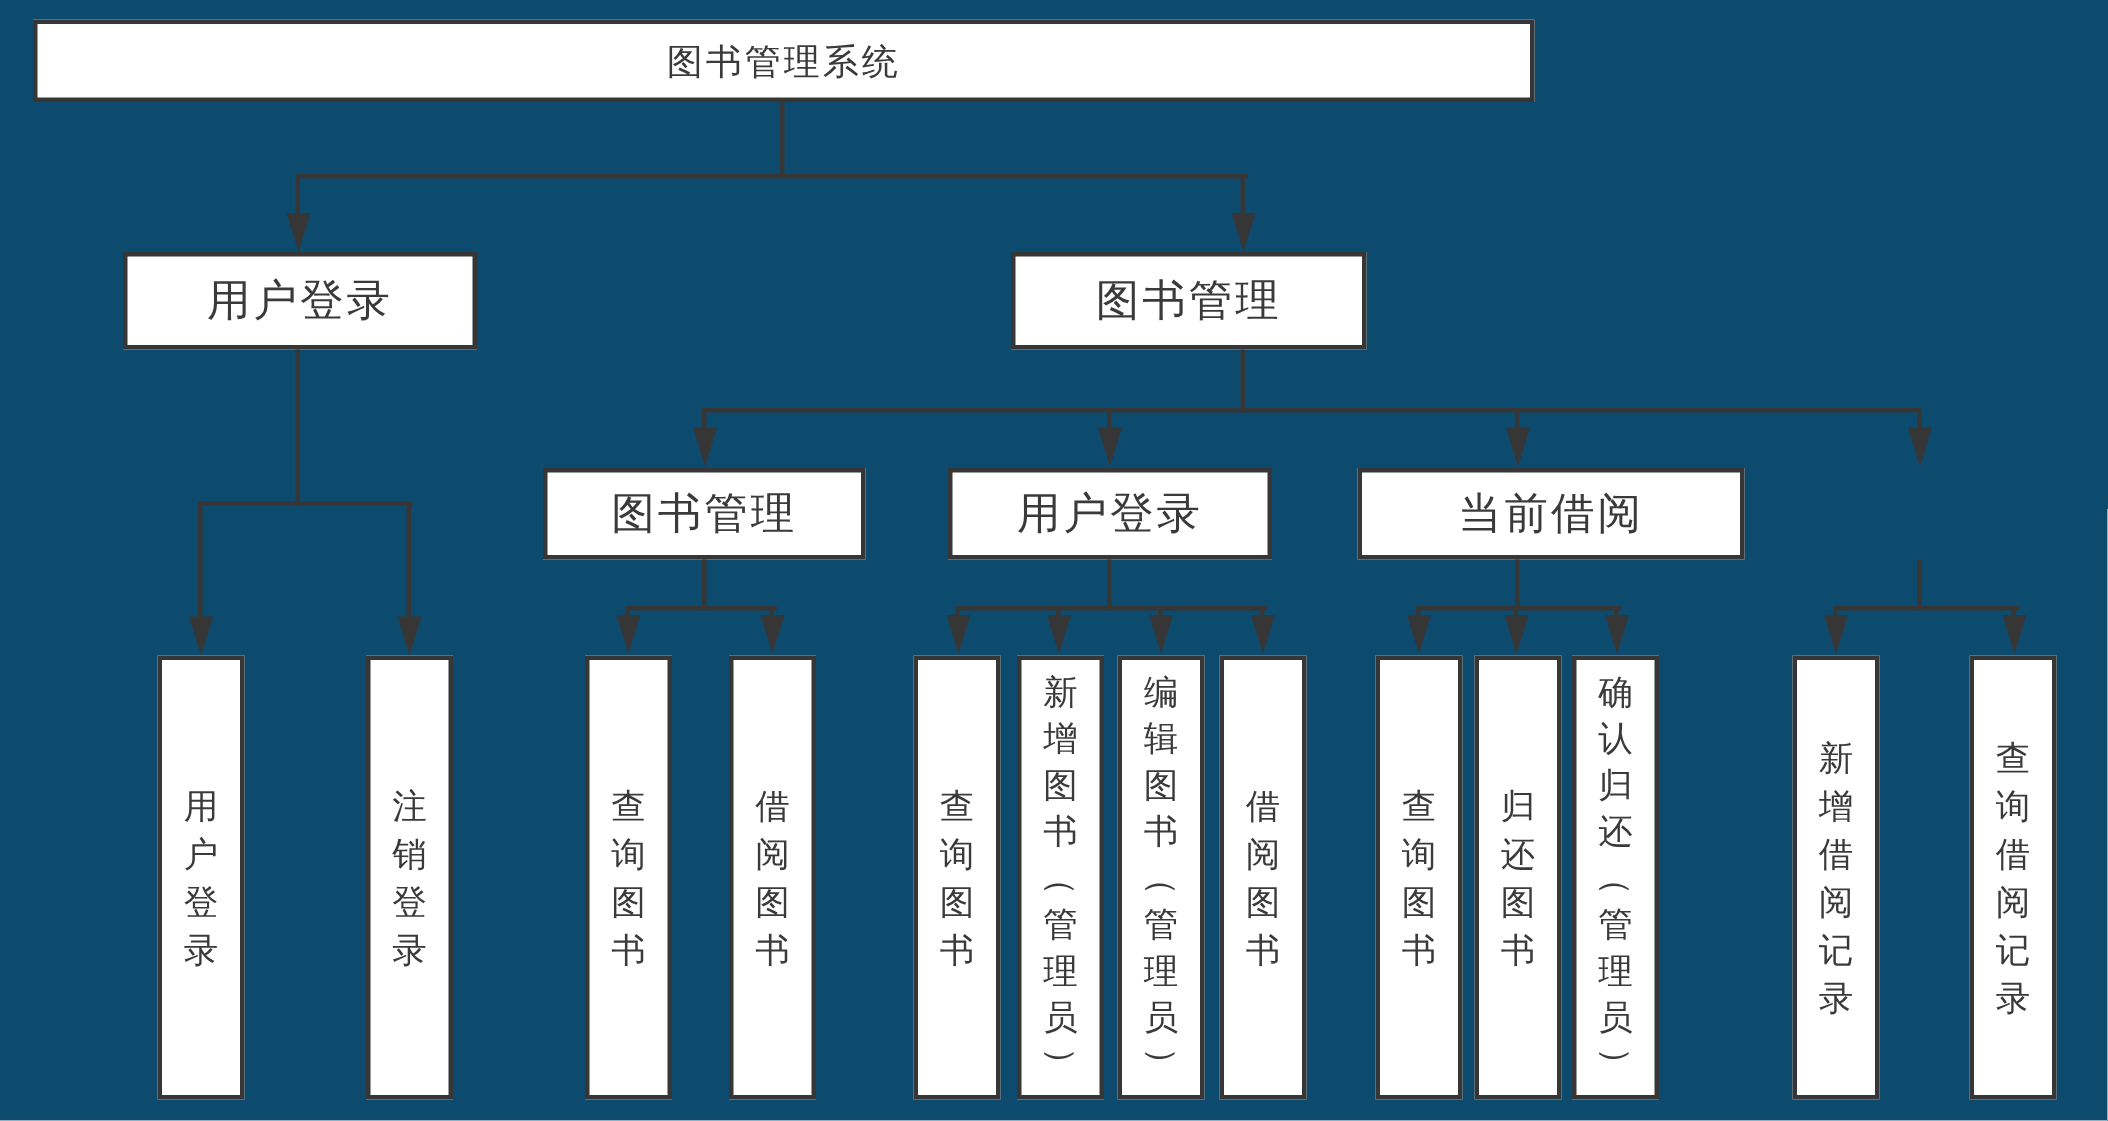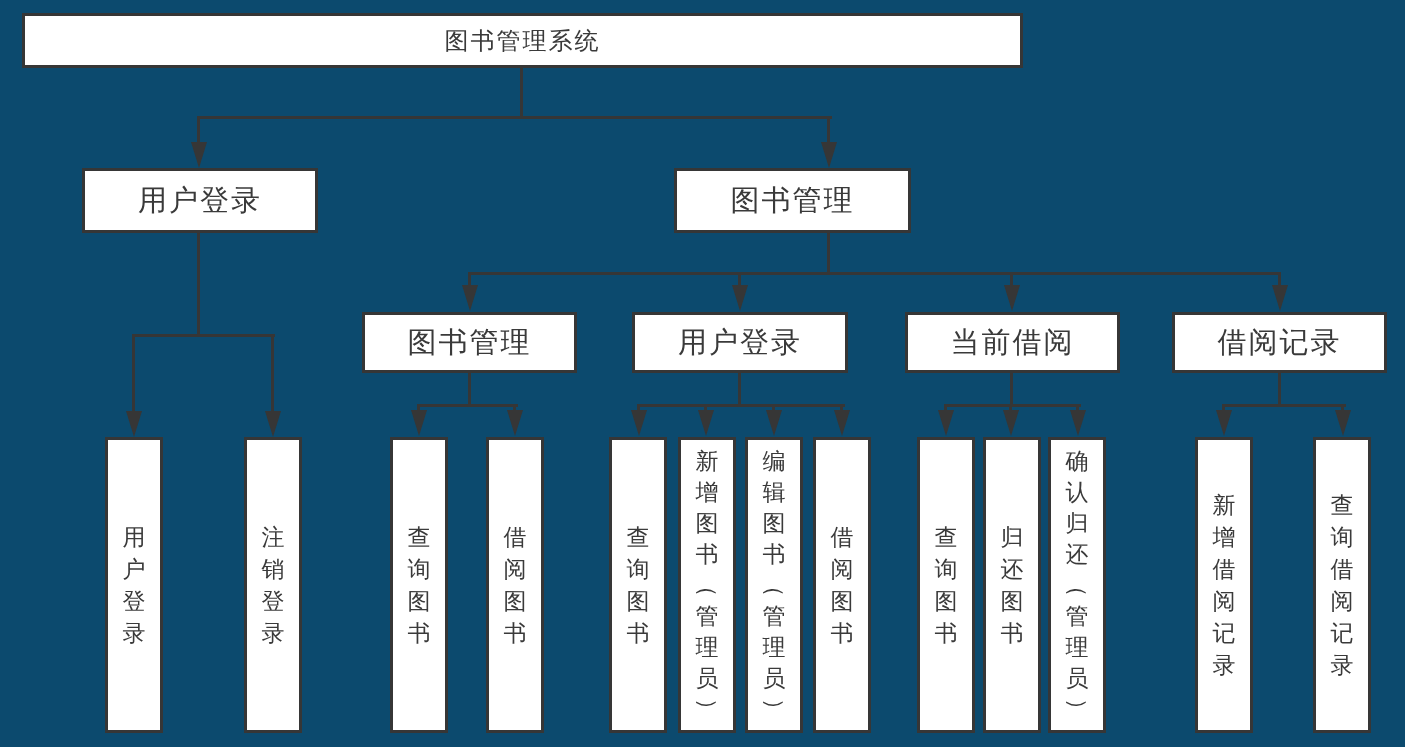--- a/index.html
+++ b/index.html
@@ -120,25 +120,22 @@
   <div class="arrow" style="left:1004px; top:285px;"></div>
   <div class="vline" style="left:1278px; top:272px; height:15px;"></div>
   <div class="arrow" style="left:1272px; top:285px;"></div>
 
   <div class="node" style="left:362px; top:312px; width:215px; height:61px;">
     <span class="lbl">图书管理</span>
   </div>
   <div class="node" style="left:632px; top:312px; width:216px; height:61px;">
     <span class="lbl">用户登录</span>
   </div>
-  <div class="node" style="left:905px; top:312px; width:215px; height:61px;">
+  <div class="node" style="left:905px; top:312px; width:258px; height:61px;">
     <span class="lbl">当前借阅</span>
-  </div>
-  <div class="node" style="left:1172px; top:312px; width:215px; height:61px;">
-    <span class="lbl">借阅记录</span>
   </div>
 
   <div class="vline" style="left:468px; top:373px; height:34px;"></div>
   <div class="hline" style="left:417px; top:404px; width:101px;"></div>
   <div class="vline" style="left:417px; top:404px; height:10px;"></div>
   <div class="arrow" style="left:411px; top:410px;"></div>
   <div class="vline" style="left:513px; top:404px; height:10px;"></div>
   <div class="arrow" style="left:507px; top:410px;"></div>
 
   <div class="vline" style="left:738px; top:373px; height:34px;"></div>

